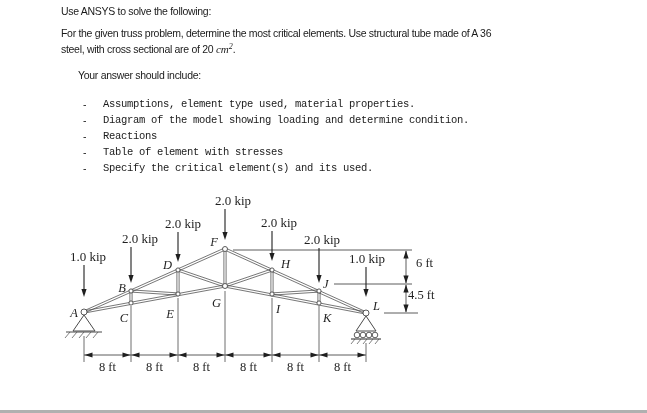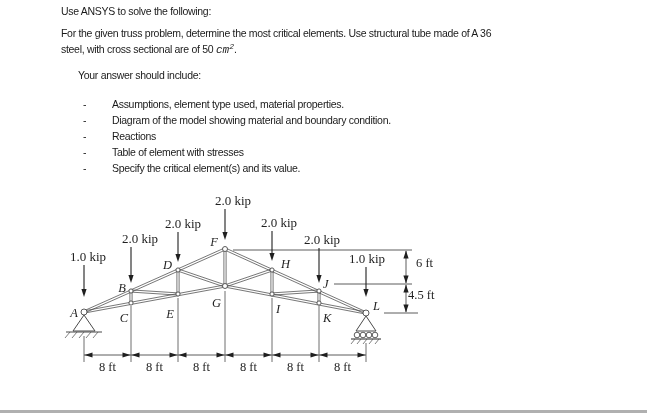--- a/index.html
+++ b/index.html
@@ -1,61 +1,61 @@
 <!DOCTYPE html>
 <html><head>
 <meta charset="utf-8">
 <style>
   html,body{margin:0;padding:0;}
   body{width:647px;height:413px;background:#ffffff;position:relative;overflow:hidden;
        font-family:"Liberation Sans",sans-serif;color:#1a1a1a;}
   .t{position:absolute;white-space:nowrap;font-size:10.5px;letter-spacing:-0.3px;color:#1a1a1a;}
-  .it{font-style:italic;font-family:Liberation Mono, monospace;font-size:11px;letter-spacing:0;margin-top:48px;}
+  .it{font-style:italic;font-family:Liberation Serif, serif;font-size:11px;letter-spacing:0;margin-top:48px;}
   sup.it{font-size:8px;vertical-align:4px;}
   .bullets{position:absolute;left:0;top:96px;}
   .b-row{height:16px;line-height:16px;position:relative;}
   .b-dash{position:absolute;left:83px;}
-  .b-text{position:absolute;left:112px;white-space:nowrap;}
+  .b-text{position:absolute;left:103px;white-space:nowrap;font-family:Liberation Mono, monospace;}
   .b-row span{font-size:10.5px;letter-spacing:-0.3px;}
   #truss-svg{position:absolute;left:0;top:0;}
   .bottom-bar{position:absolute;left:0;bottom:0;width:647px;height:3px;background:#b0b0b0;}
 </style>
 </head>
 <body>
 
 <div class="t" style="left:61px;top:5px">Use ANSYS to solve the following:</div>
 
 <div class="t" style="left:61px;top:27px">For the given truss problem, determine the most critical elements. Use structural tube made of A 36</div>
 
 <div class="t" style="left:61px;top:42px">
-  <span>steel, with cross sectional are of 50 </span><span class="it">cm</span><sup class="it">2</sup><span>.</span>
+  <span>steel, with cross sectional are of 20 </span><span class="it">cm</span><sup class="it">2</sup><span>.</span>
 </div>
 
 <div class="t" style="left:78px;top:69px">Your answer should include:</div>
 
 <div class="bullets">
   <div class="b-row">
       <span class="b-dash">-</span>
       <span class="b-text">Assumptions, element type used, material properties.</span>
     </div>
   <div class="b-row">
       <span class="b-dash">-</span>
-      <span class="b-text">Diagram of the model showing material and boundary condition.</span>
+      <span class="b-text">Diagram of the model showing loading and determine condition.</span>
     </div>
   <div class="b-row">
       <span class="b-dash">-</span>
       <span class="b-text">Reactions</span>
     </div>
   <div class="b-row">
       <span class="b-dash">-</span>
       <span class="b-text">Table of element with stresses</span>
     </div>
   <div class="b-row">
       <span class="b-dash">-</span>
-      <span class="b-text">Specify the critical element(s) and its value.</span>
+      <span class="b-text">Specify the critical element(s) and its used.</span>
     </div>
 </div>
 
 <svg id="truss-svg" width="647" height="413" viewBox="0 0 647 413">
     <g>
       <line x1="233" y1="250" x2="412" y2="250" stroke="#4a4a4a" stroke-width="0.9"></line>
       <line x1="334" y1="284" x2="412" y2="284" stroke="#4a4a4a" stroke-width="0.9"></line>
       <line x1="384" y1="313" x2="418" y2="313" stroke="#4a4a4a" stroke-width="0.9"></line>
       <line x1="406" y1="251" x2="406" y2="283" stroke="#4a4a4a" stroke-width="0.9"></line>
       <polygon points="406,250.5 408.6,258.5 403.4,258.5" fill="#1f1f1f"></polygon>

